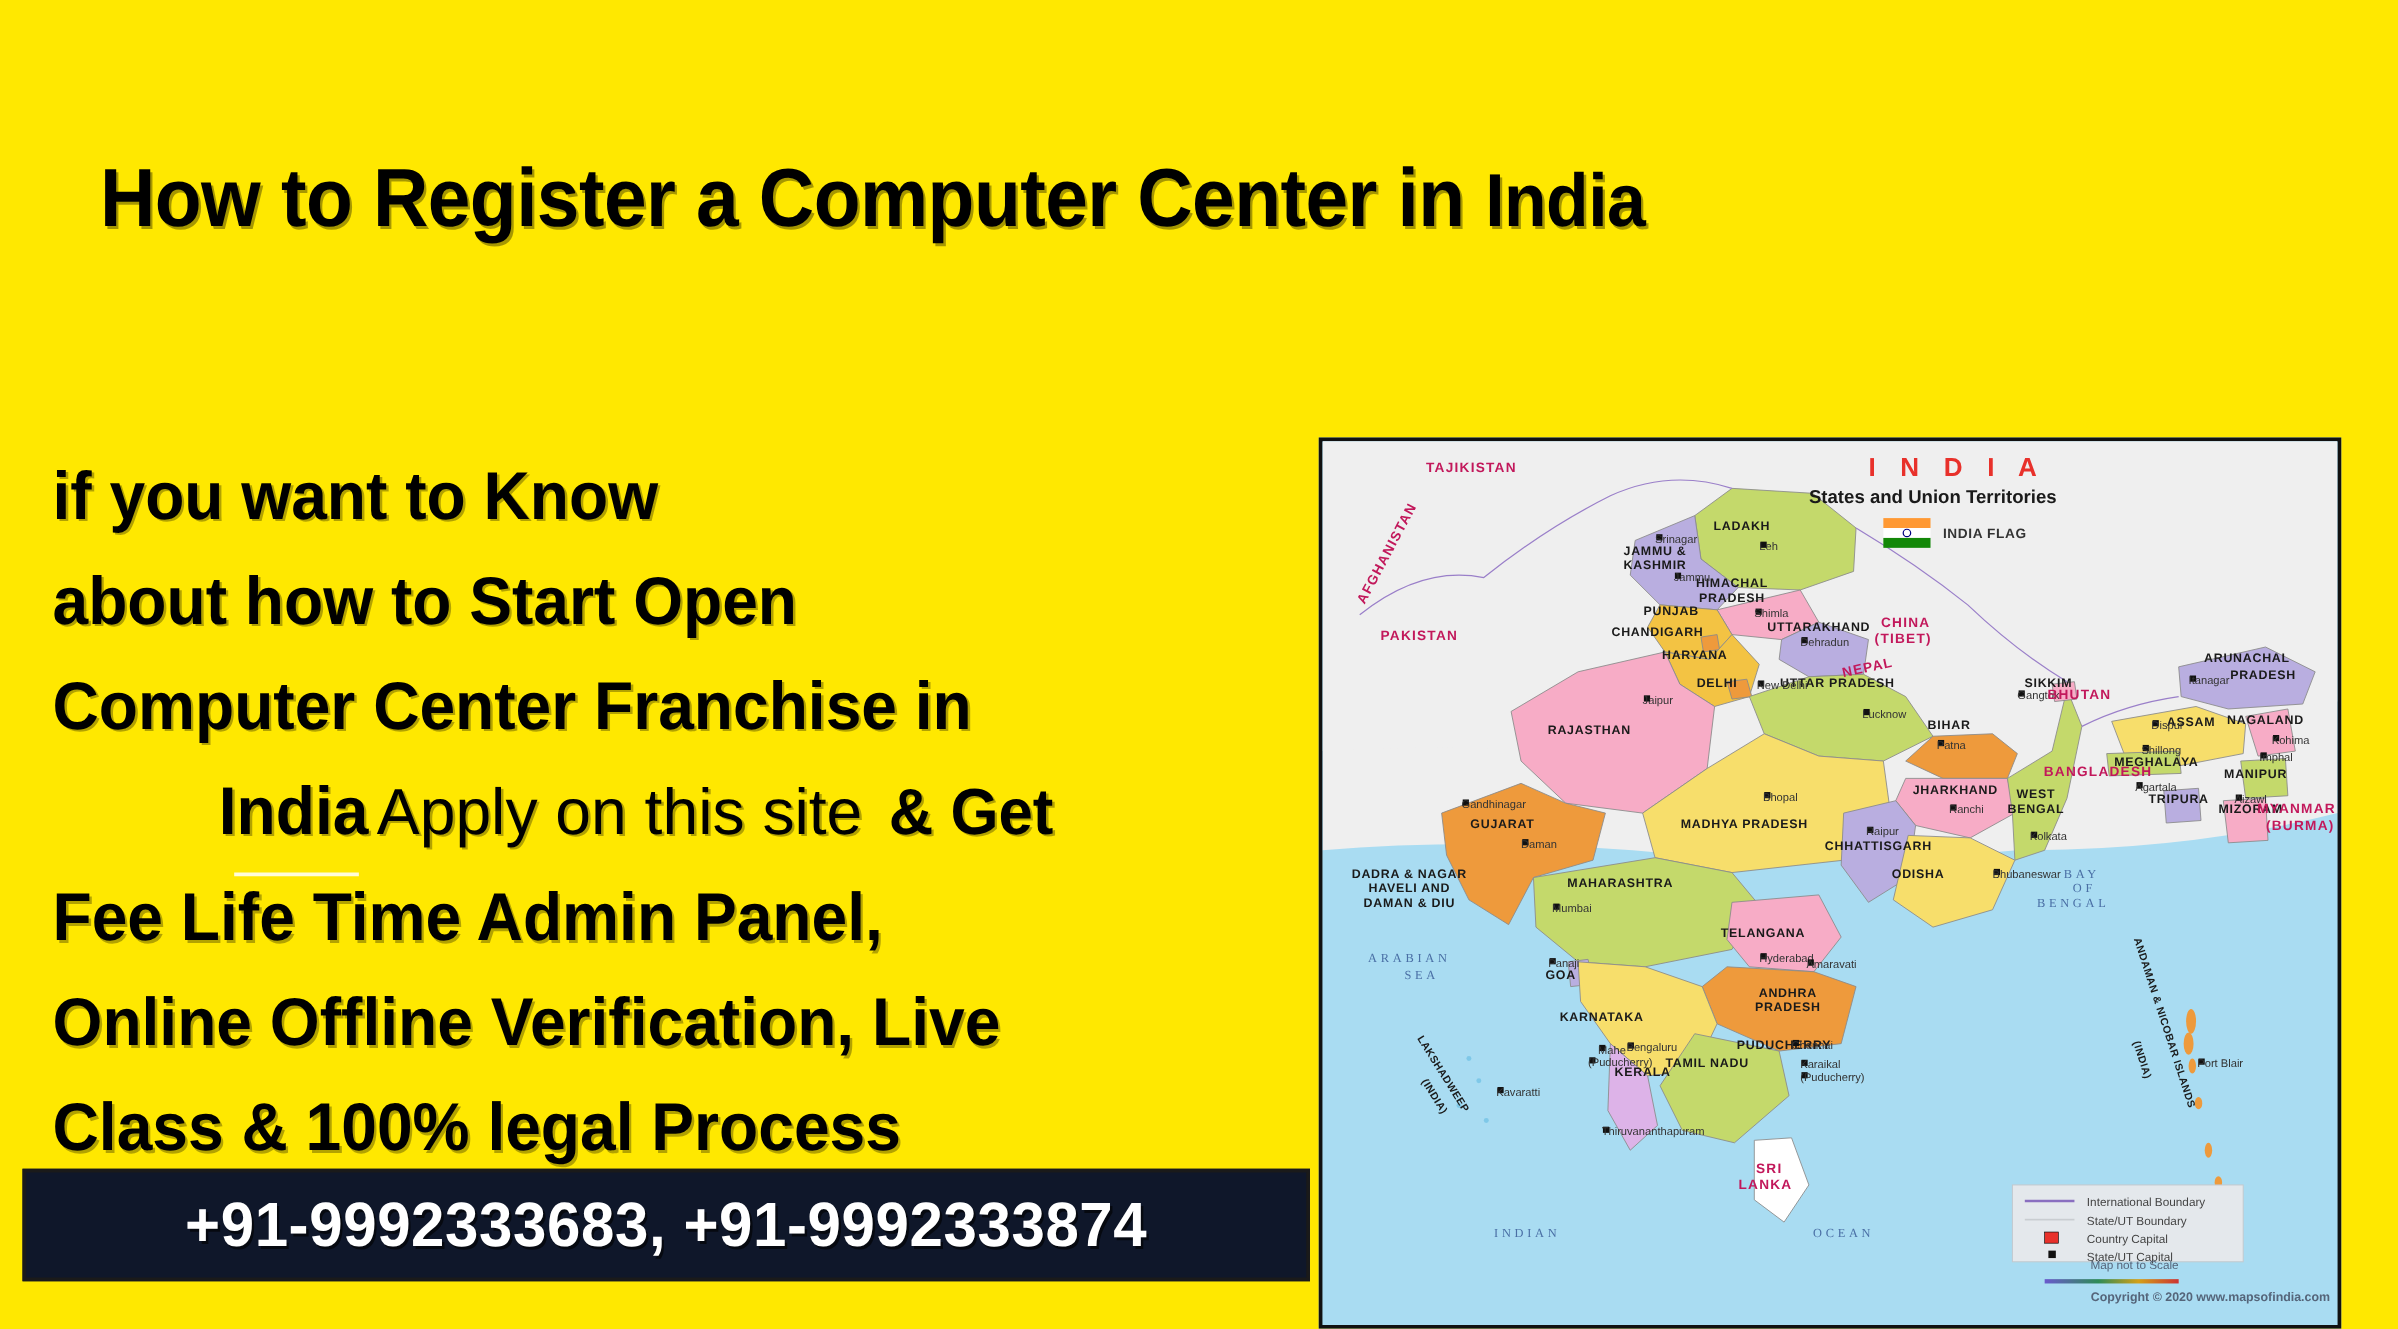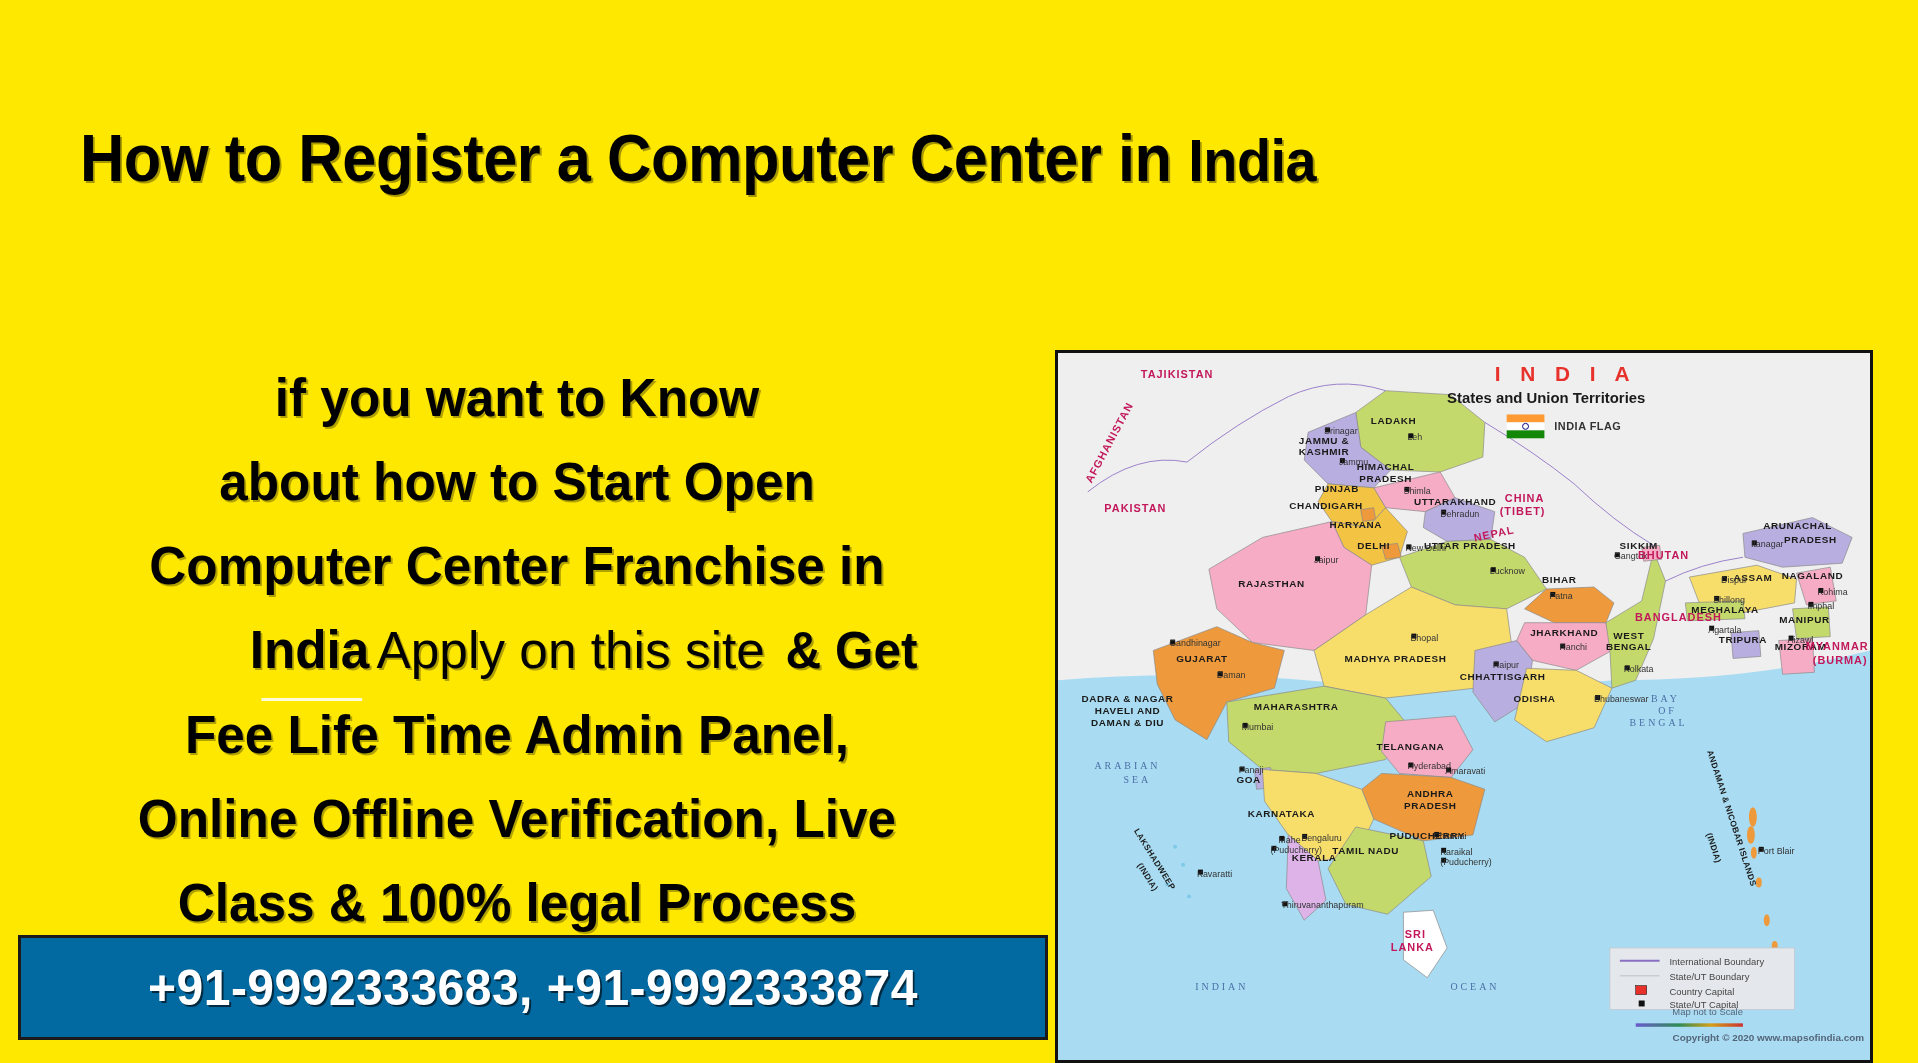--- a/index.html
+++ b/index.html
@@ -29,21 +29,20 @@
   #headline .suffix {
     font-weight:bold;
     font-size:60px;
   }
 
   
   #copy {
     position:absolute;
     left:42px; top:355px;
     width:1000px;
-    text-align:center;
   }
   .cline {
     font-family:"Liberation Sans Narrow","Liberation Sans", sans-serif;
     font-weight:bold;
     font-size:54px;
     line-height:84px;
     color:#000;
     white-space:nowrap;
     text-shadow:2px 2px 0 rgba(0,0,0,0.30);
     transform:scaleX(0.95);
@@ -75,22 +74,22 @@
     font-family:"Liberation Sans", sans-serif;
     font-weight:bold;
     font-size:52px;
     display:inline-block;
   }
 
   
   #phonebar {
     position:absolute;
     left:18px; top:935px;
-    width:1030px; height:105px;
-    background:#0369a1;
+    width:1030px; height:90px;
+    background:#0f172a;
     border:3px solid #1a1a1a;
     display:flex;
     align-items:center;
     justify-content:center;
   }
   #phonebar .num {
     font-family:"Liberation Sans Narrow","Liberation Sans", sans-serif;
     font-weight:bold;
     font-size:50px;
     color:#fff;

